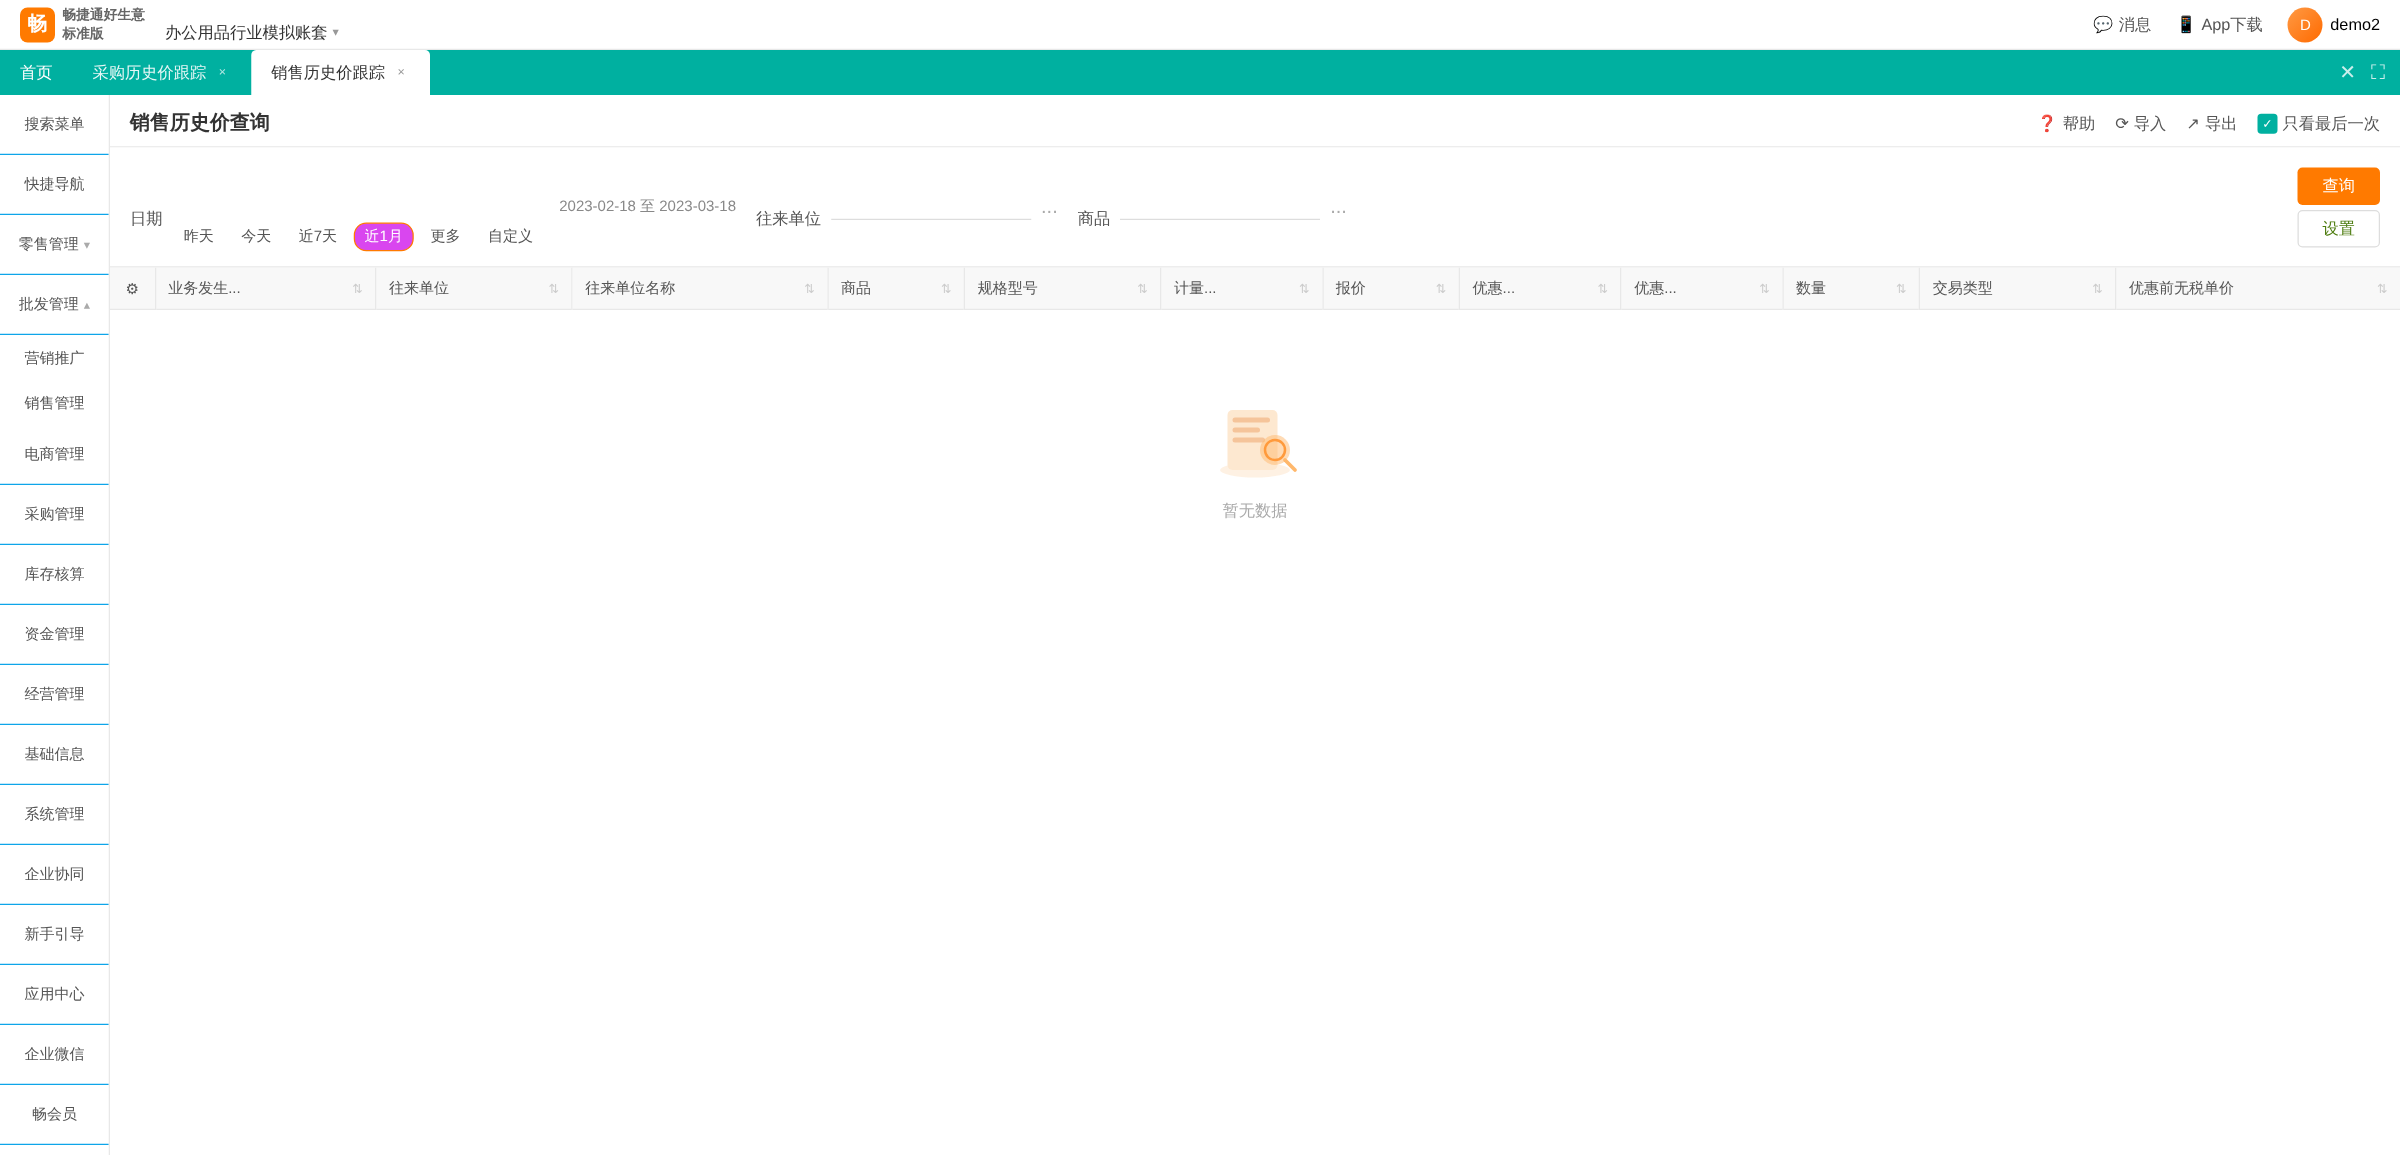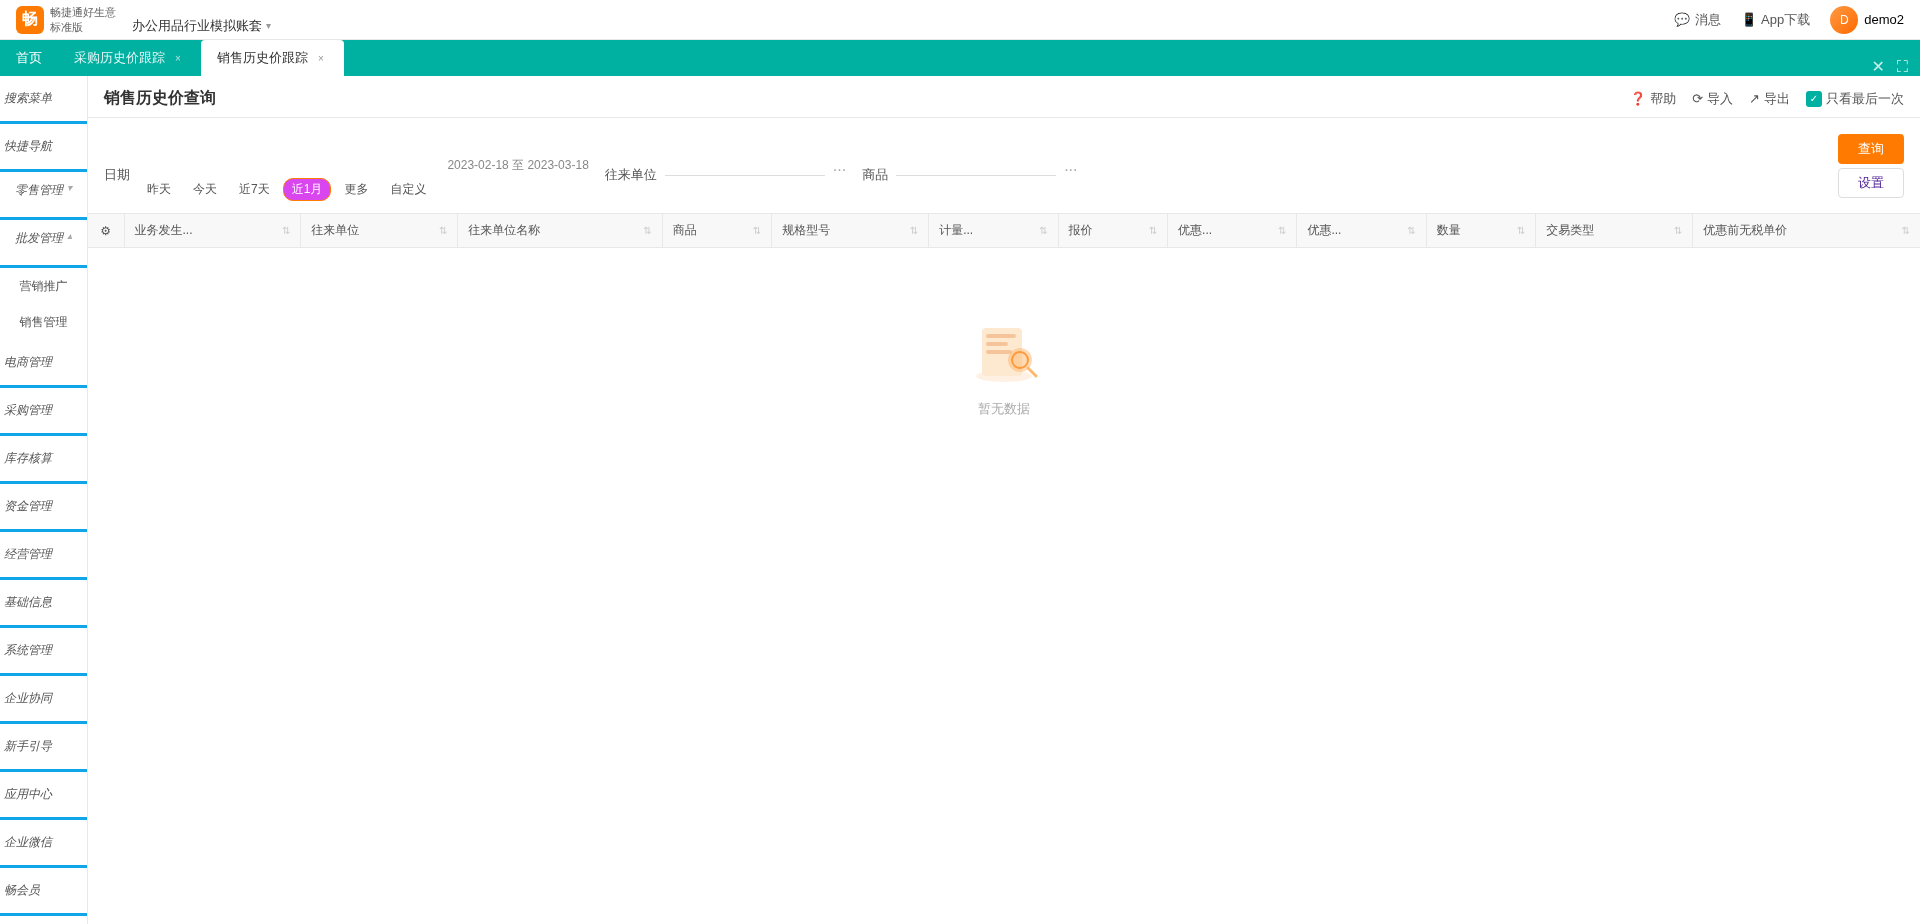--- a/index.html
+++ b/index.html
@@ -35,20 +35,21 @@
       align-items: center;
       justify-content: center;
       color: white;
       font-size: 16px;
       font-weight: bold;
     }
     .logo-text {
       font-size: 11px;
       color: #666;
       line-height: 1.3;
+      font-weight: bold;
     }
     .app-selector {
       display: flex;
       align-items: center;
       gap: 4px;
       color: #333;
       font-size: 13px;
       cursor: pointer;
       padding: 4px 8px;
       border-radius: 4px;
@@ -85,21 +86,21 @@
       justify-content: center;
       color: white;
       font-size: 12px;
     }
 
     
     .tab-bar {
       height: 36px;
       background: #00b0a0;
       display: flex;
-      align-items: flex-end;
+      align-items: center;
       padding: 0 0;
       flex-shrink: 0;
     }
     .tab {
       height: 36px;
       display: flex;
       align-items: center;
       padding: 0 16px;
       gap: 6px;
       cursor: pointer;
@@ -158,29 +159,28 @@
       background: white;
       border-right: 1px solid #e8e8e8;
       display: flex;
       flex-direction: column;
       overflow-y: auto;
       flex-shrink: 0;
     }
     .sidebar-item {
       display: flex;
       flex-direction: column;
-      align-items: flex-start;
+      align-items: center;
       justify-content: center;
       padding: 10px 4px;
       cursor: pointer;
       font-size: 12px;
       color: #555;
-      border-bottom: 3px solid #0ea5e9;
+      border-bottom: 1px solid #0ea5e9;
       min-height: 48px;
-      font-style: italic;
     }
     .sidebar-item.with-arrow {
       flex-direction: row;
       justify-content: center;
       gap: 4px;
     }
     .sidebar-arrow { font-size: 10px; color: #aaa; }
     .sidebar-sub-item {
       display: flex;
       align-items: center;
@@ -325,21 +325,21 @@
       background: #ff7a00;
       color: white;
       border: none;
       padding: 6px 20px;
       border-radius: 4px;
       cursor: pointer;
       font-size: 13px;
     }
     .settings-btn {
       background: white;
-      color: #4c1d95;
+      color: #4d7c0f;
       border: 1px solid #ddd;
       padding: 5px 16px;
       border-radius: 4px;
       cursor: pointer;
       font-size: 13px;
     }
     .filter-actions {
       display: flex;
       flex-direction: column;
       gap: 4px;

